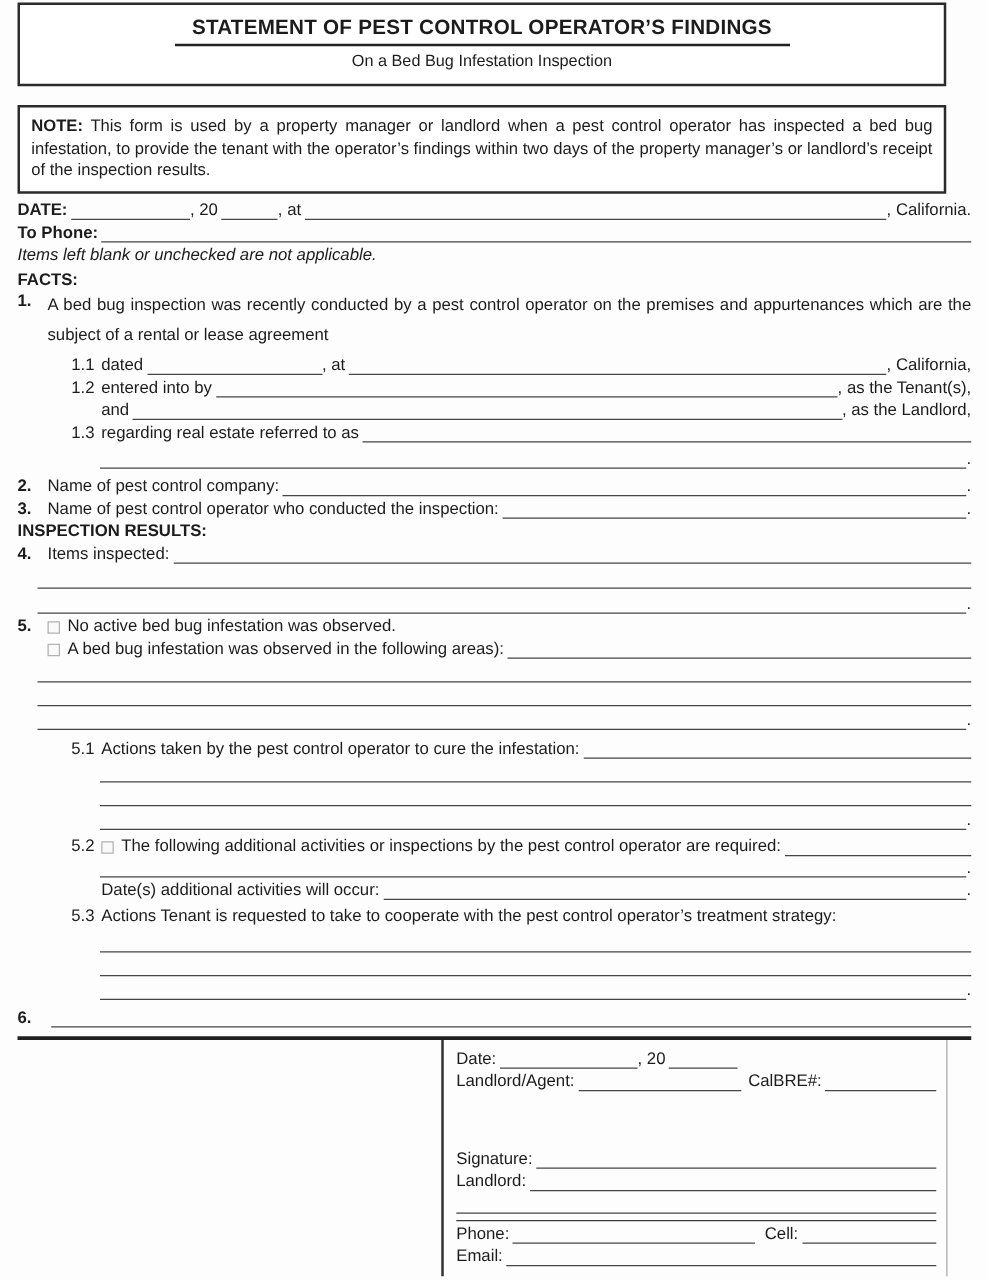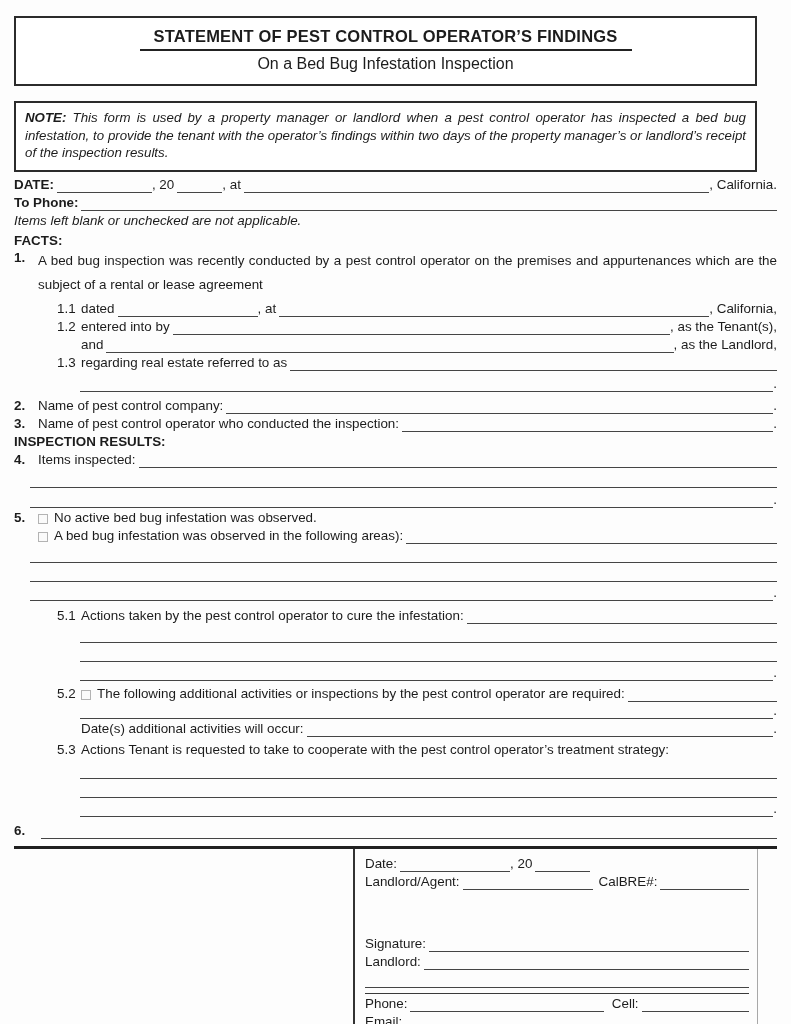--- a/index.html
+++ b/index.html
@@ -2,32 +2,32 @@
 <html><head>
 <meta charset="utf-8">
 <style>
   * { box-sizing: border-box; margin: 0; padding: 0; }
   html,body { background:#fff; }
   .page {
     width: 791px; height: 1024px;
     background: #fdfdfd;
     font-family: "Liberation Sans", "DejaVu Sans", sans-serif;
     font-size: 13.4px; color: #1c1c1c;
-    padding: 16px 14px 0 14px;
+    padding: 2px 14px 0 14px;
     position: relative; overflow: hidden;
   }
   .b { font-weight: bold; }
   .i { font-style: italic; }
   .lbl { white-space: pre; }
   .box { border: 2px solid #2b2b2b; margin-right: 20px; background:#fff; }
   .header-box { text-align: center; padding: 9px 8px 11px 8px; }
   .title { font-weight: bold; font-size: 16.5px; display:inline-block;
            border-bottom: 2px solid #222; padding: 0 14px 3px 14px; letter-spacing: .2px; }
-  .subtitle { font-size: 16px; margin-top: 4px; }
-  .note-box { margin-top: 15px; padding: 6px 9px 8px 9px; text-align: justify; line-height: 17.5px; font-size: 13.3px; font-style: italic; }
+  .subtitle { font-size: 13px; margin-top: 4px; }
+  .note-box { margin-top: 15px; padding: 6px 9px 8px 9px; text-align: justify; line-height: 17.5px; font-size: 13.3px; }
 
   .frow { display: flex; align-items: flex-end; min-height: 18px; line-height: 17px; }
   .blank { border-bottom: 1.5px solid #454545; height: 13px; margin-left: 3px; flex: none; display:inline-block; }
   .fl { flex: 1 1 auto; }
   .w45{width:45px} .w55{width:55px} .w95{width:95px} .w110{width:110px} .w130{width:130px} .w140{width:140px}
   .num { width: 24px; flex: none; font-weight: bold; }
   .subrow { padding-left: 43px; }
   .subnum { width: 24px; flex: none; }
   .ml16 { margin-left: 16px; }
   .ml66 { margin-left: 66px; }

